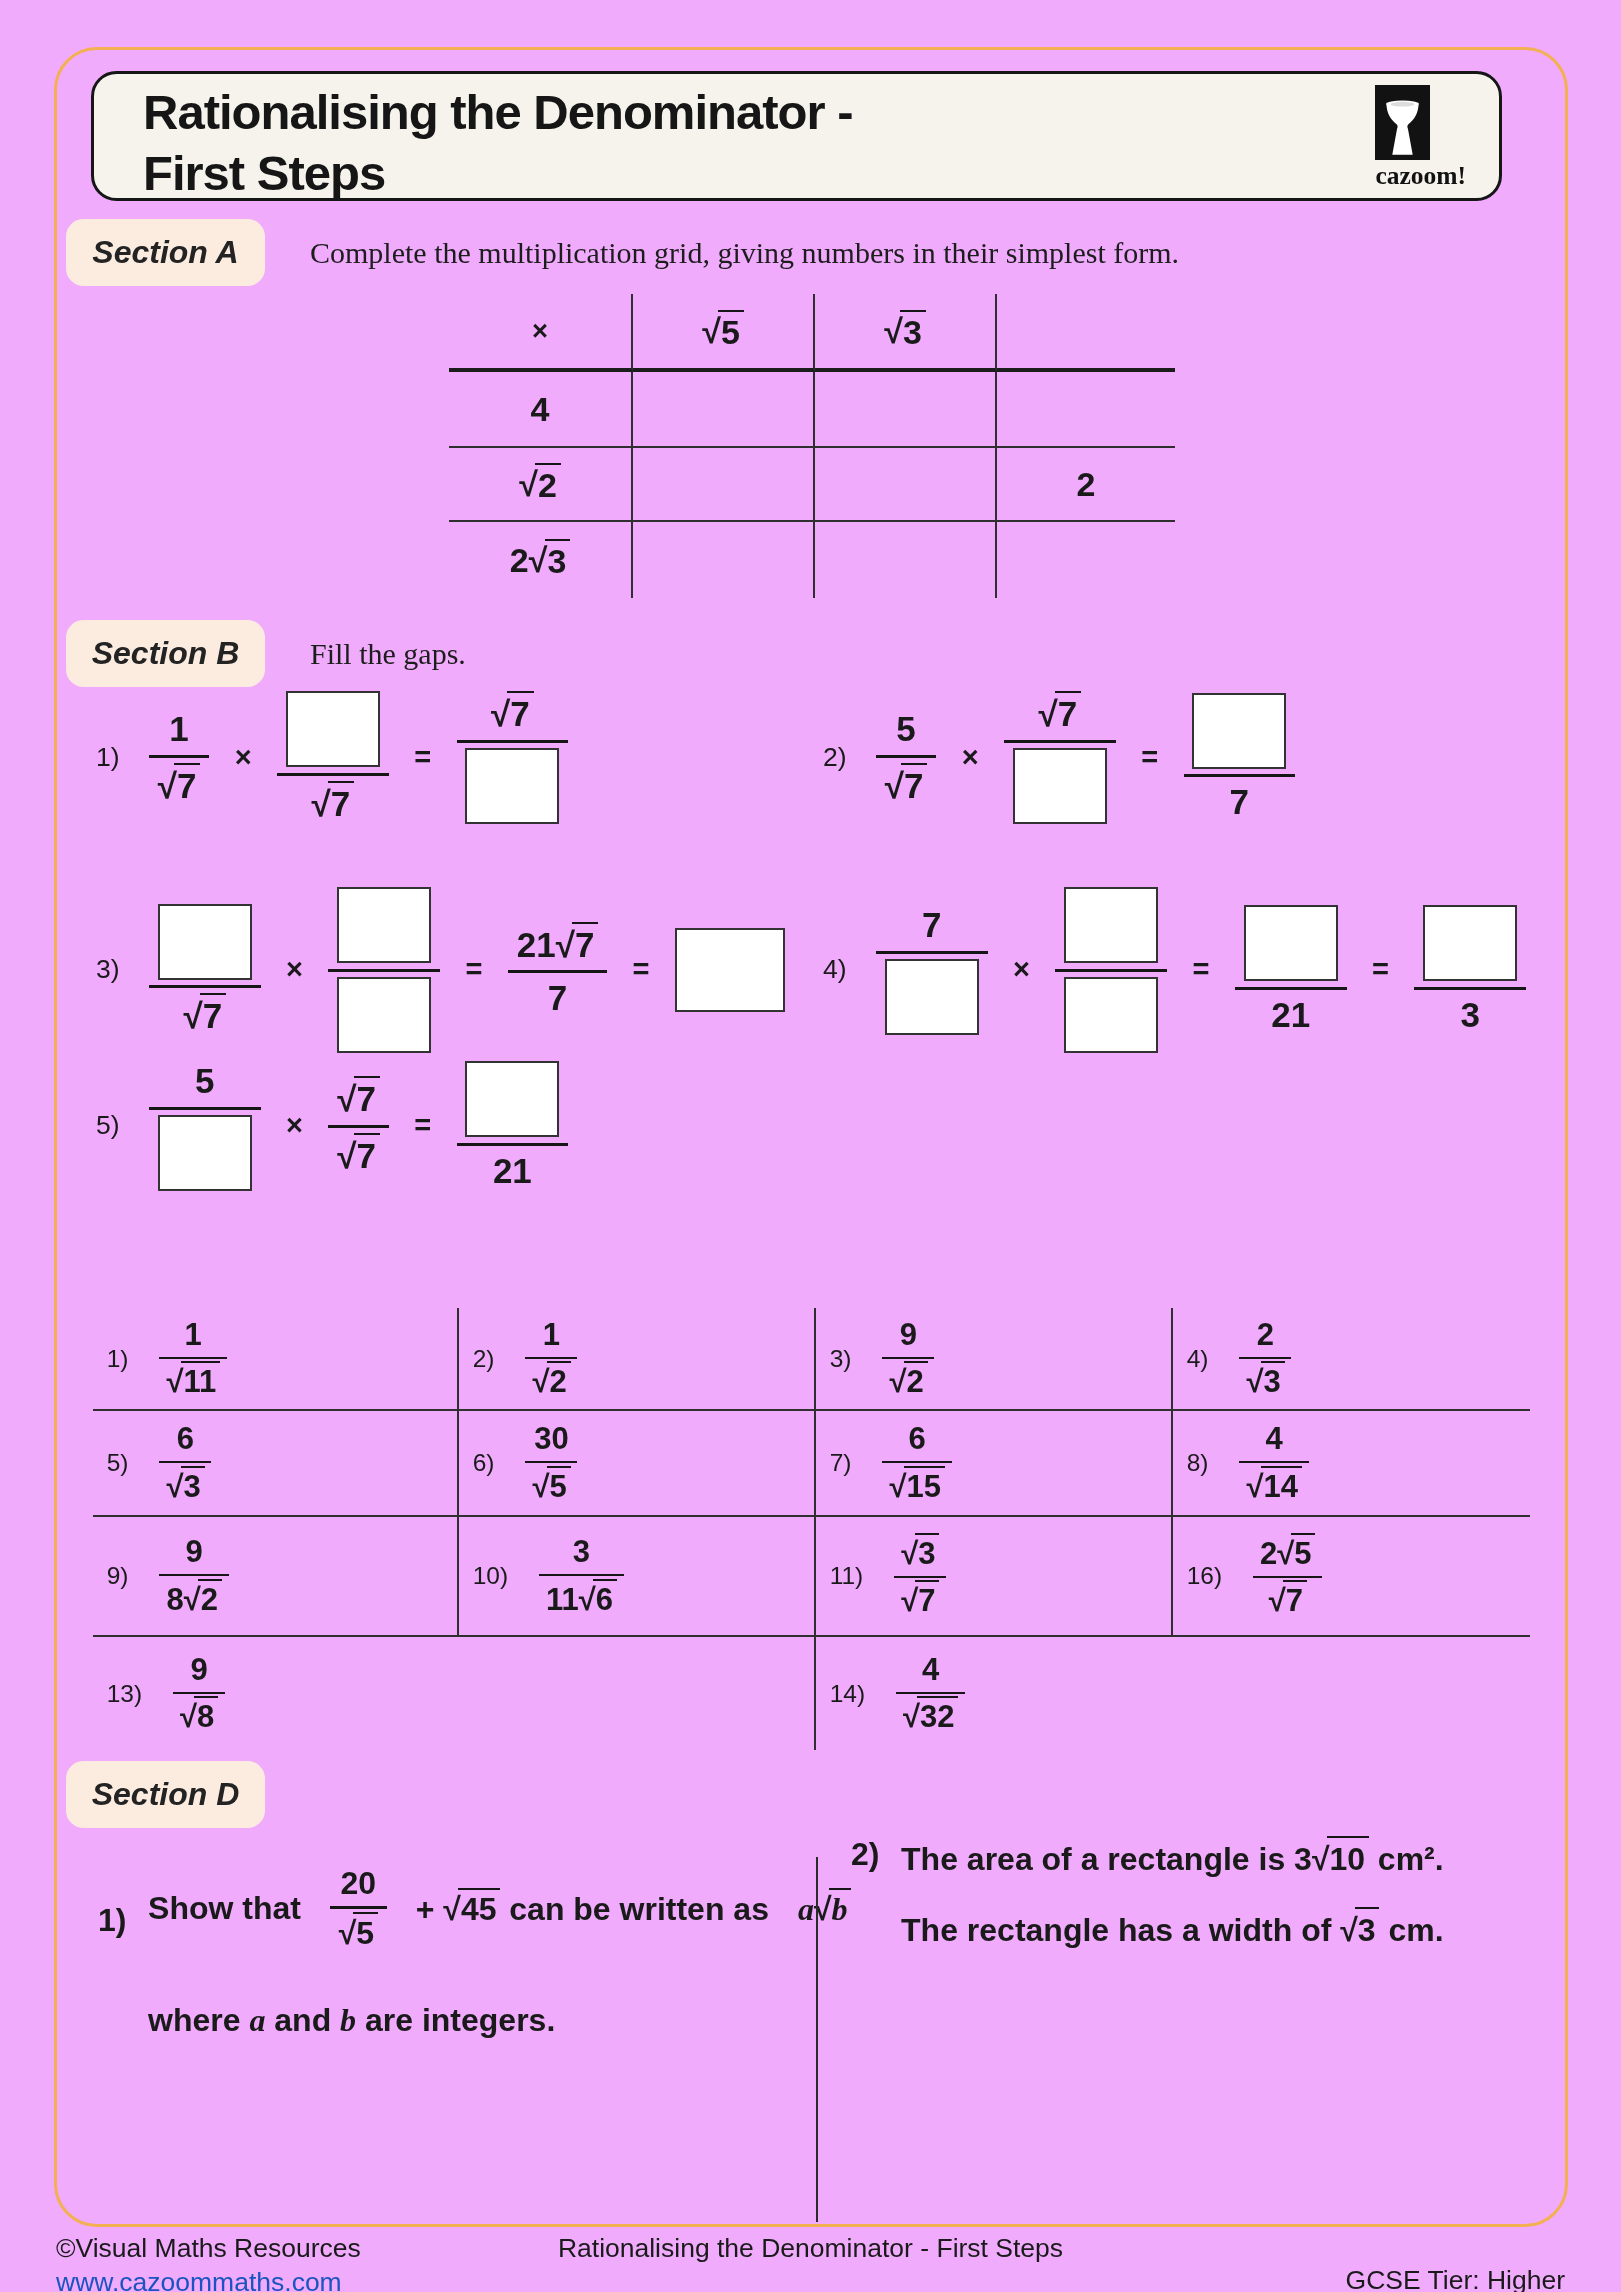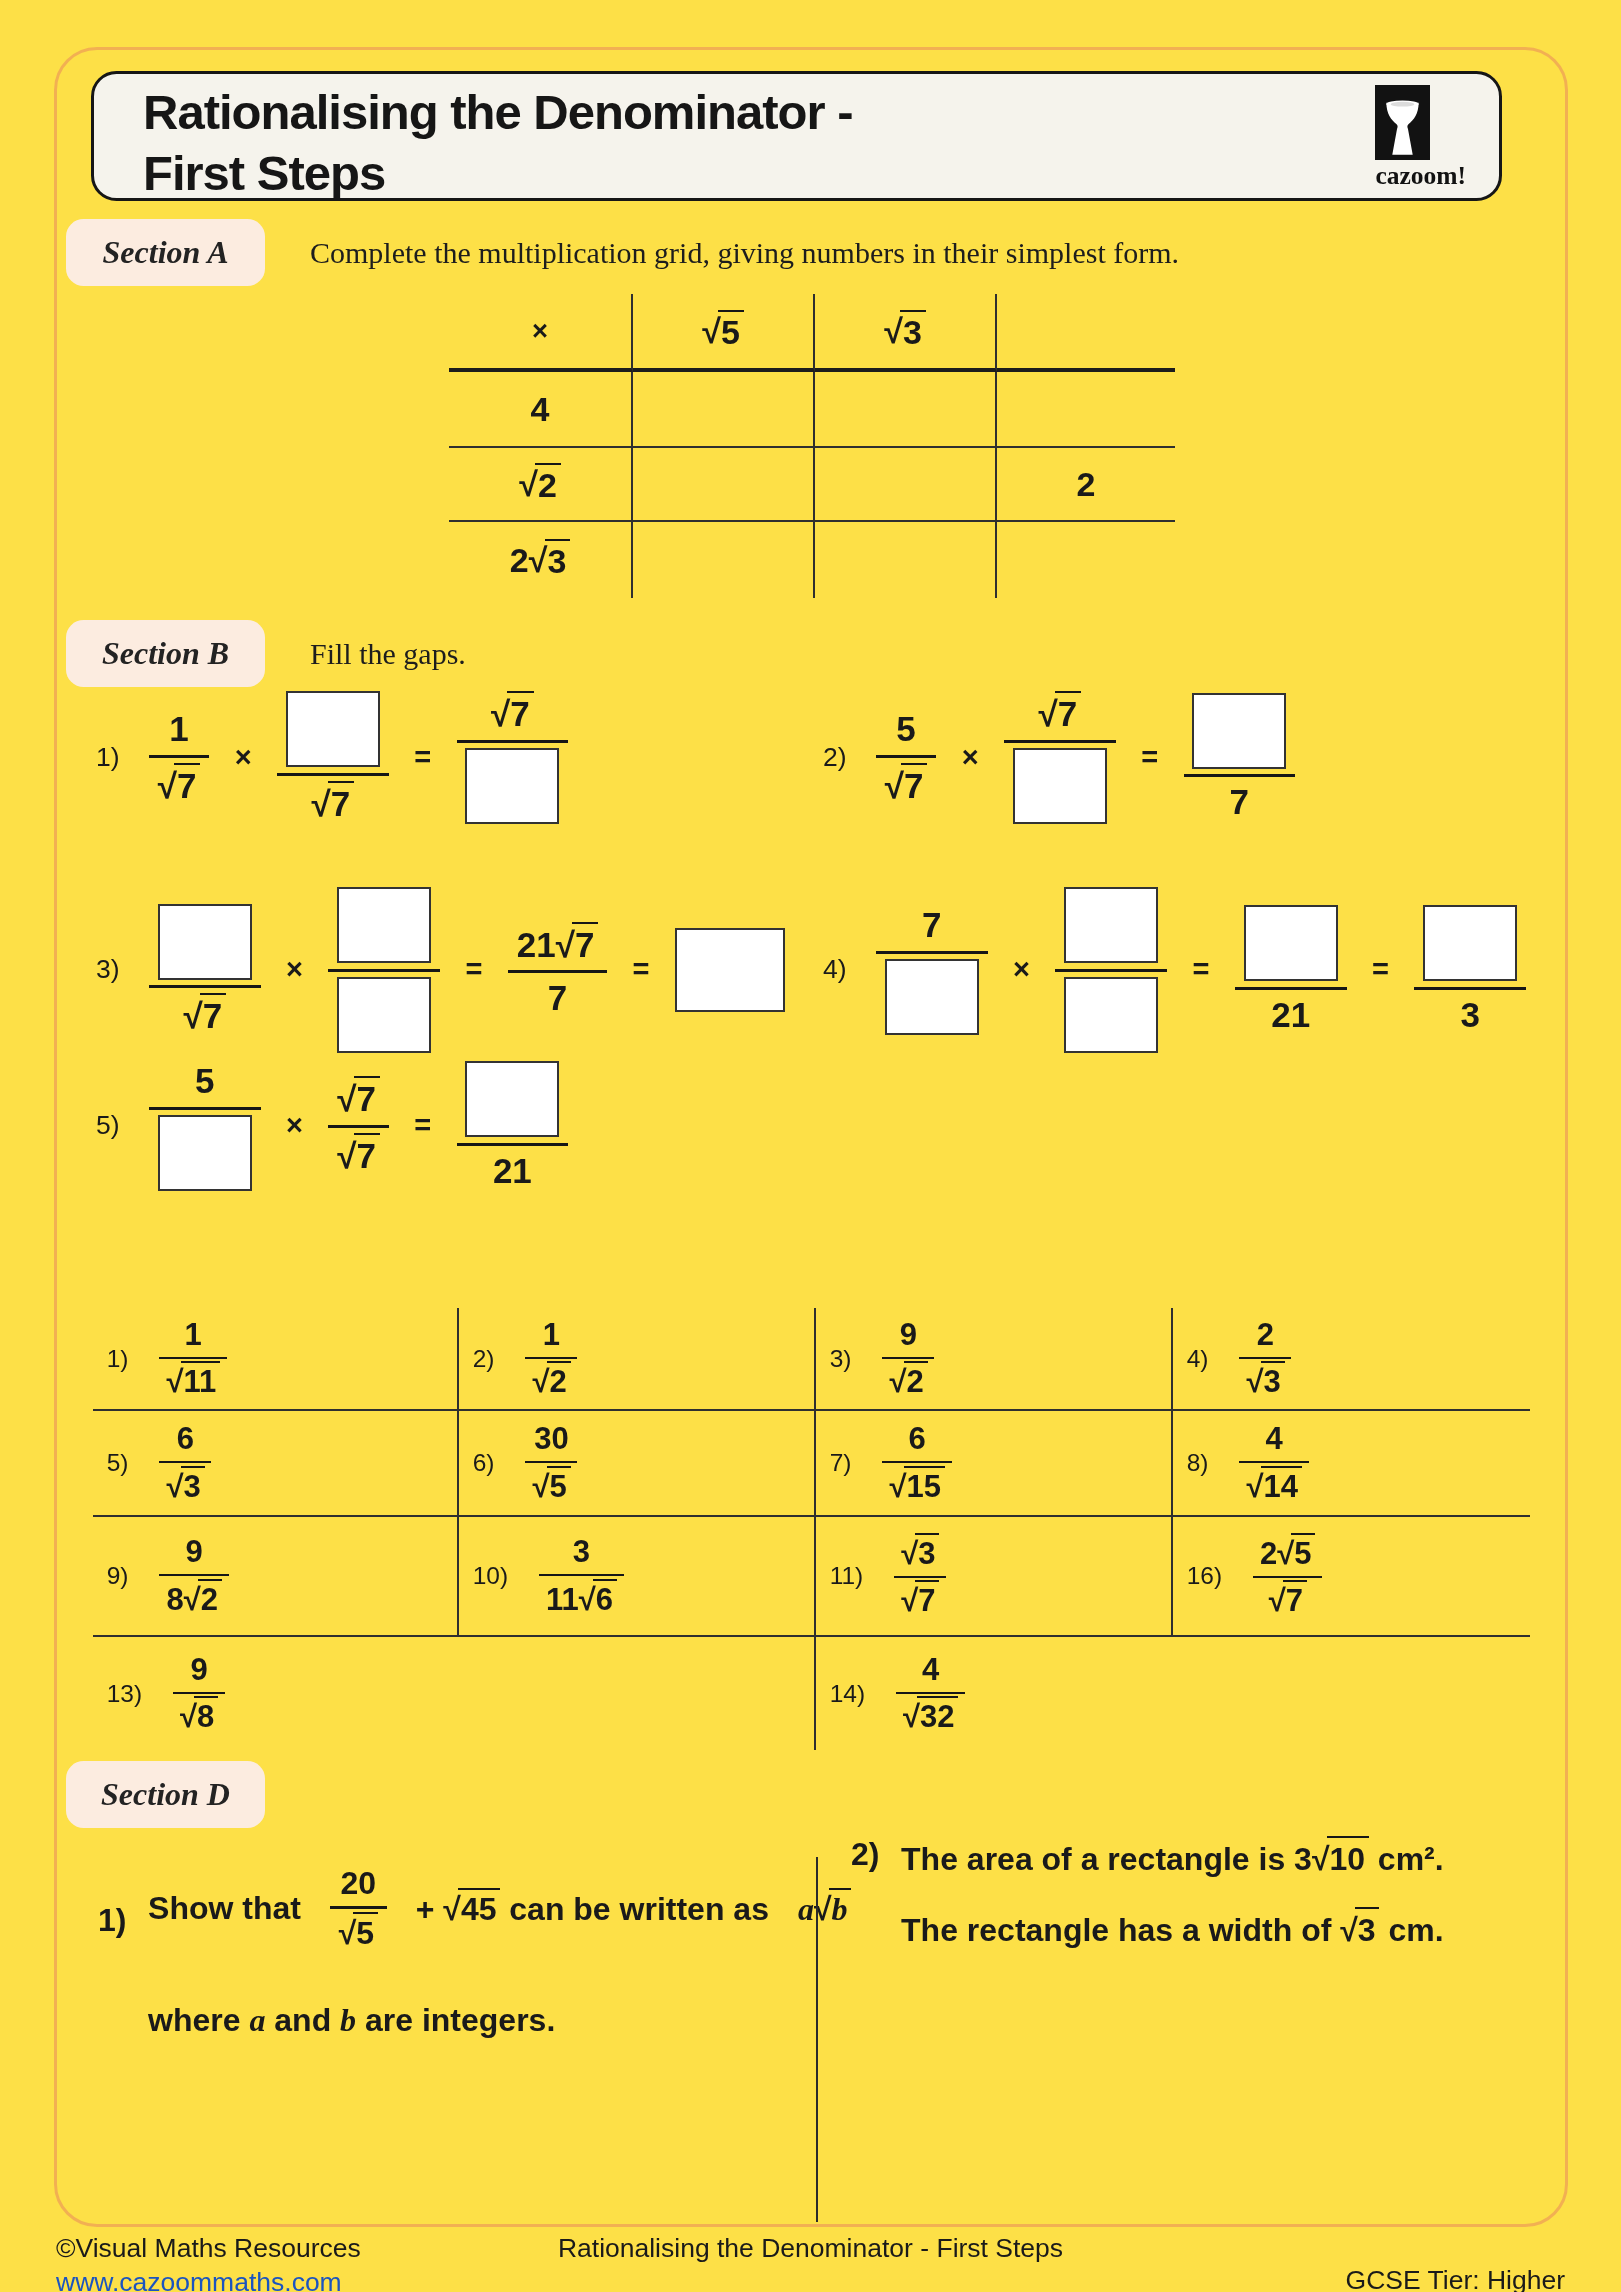--- a/index.html
+++ b/index.html
@@ -1,31 +1,31 @@
 <!DOCTYPE html>
 <html style="--orange: #f2b052; --peach: #fcece0; --cream: #f5f3ec; --link: #1b54c0; --ink: #1a1a1a;"><head>
 <meta charset="utf-8">
 <style>
   :root{
     --orange:#f2b052; --peach:#fcece0; --cream:#f5f3ec; --ink:#1a1a1a; --line:#2f2f2f; --link:#1b54c0;
   }
   html,body{margin:0;padding:0}
   *{box-sizing:border-box}
-  #page{position:relative;width:1621px;height:2293px;background:#fde047;font-family:"Liberation Sans",sans-serif;color:var(--ink);overflow:hidden}
+  #page{position:relative;width:1621px;height:2293px;background:#f0abfc;font-family:"Liberation Sans",sans-serif;color:var(--ink);overflow:hidden}
 
   .frame{position:absolute;left:54px;top:47px;width:1514px;height:2180px;border:3.9px solid var(--orange);border-radius:43px}
 
   .titlebox{position:absolute;left:91px;top:71px;width:1411px;height:130px;background:var(--cream);border:3.9px solid #161616;border-radius:25.5px}
   .title{position:absolute;left:49px;top:7.8px;font-size:49px;font-weight:700;line-height:61px;letter-spacing:-1px;color:#161616}
   .logo{position:absolute;right:33px;top:10.8px;width:127px;text-align:right}
   .logo-mark{width:55px;height:75px;background:#121212;margin:0 auto;display:flex;align-items:flex-end;justify-content:center}
   .logo-text{font-family:"Liberation Serif",serif;font-weight:700;font-size:25.5px;margin-top:1px;color:#121212}
 
   .sec-header{position:absolute;display:flex;align-items:center;gap:45px}
-  .badge{background:var(--peach);border-radius:17.6px;min-width:199px;height:67px;display:flex;align-items:center;justify-content:center;font-family:Liberation Serif, serif;font-style:italic;font-weight:700;font-size:32px;color:#232323;padding:0 18px}
+  .badge{background:var(--peach);border-radius:17.6px;min-width:199px;height:67px;display:flex;align-items:center;justify-content:center;font-family:Liberation Sans, sans-serif;font-style:italic;font-weight:700;font-size:32px;color:#232323;padding:0 18px}
   .instr{font-family:"Liberation Serif",serif;font-size:30px;color:#1d1d1d}
   #sec-a{left:66px;top:219px}
   #sec-b{left:66px;top:620px}
   #sec-c{left:66px;top:1233px}
   #sec-d{left:66px;top:1761px}
 
   
   #grid-a{position:absolute;left:449px;top:294px;display:grid;grid-template-columns:184px 182px 182px 178px;grid-template-rows:78px 76px 74px 76px}
   .ga-cell{display:flex;align-items:center;justify-content:center;font-weight:700;font-size:34px}
   .ga-times{font-size:27.4px}

